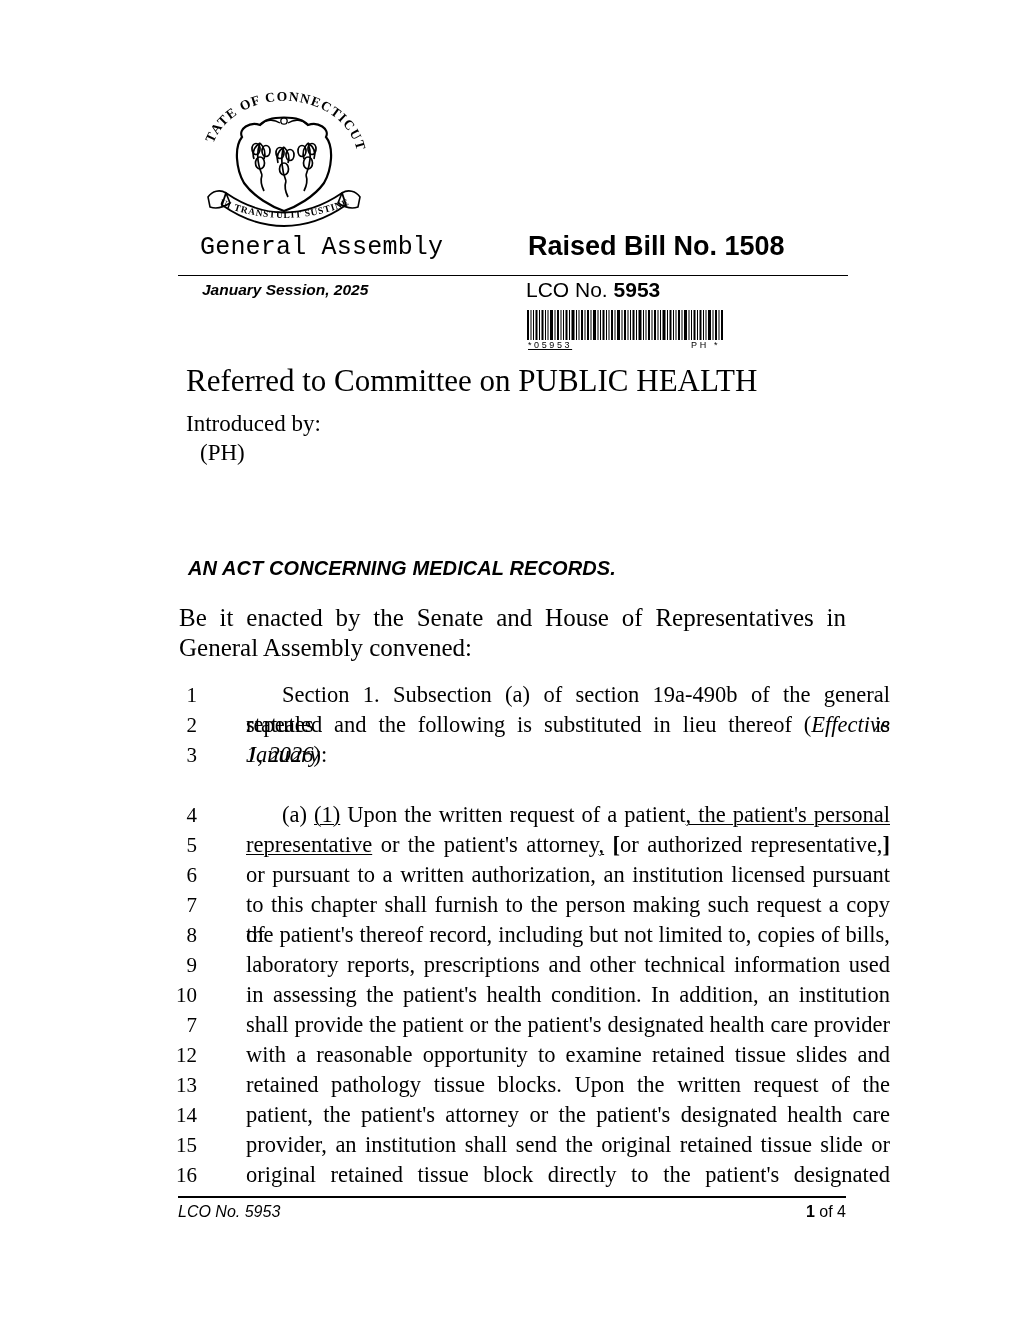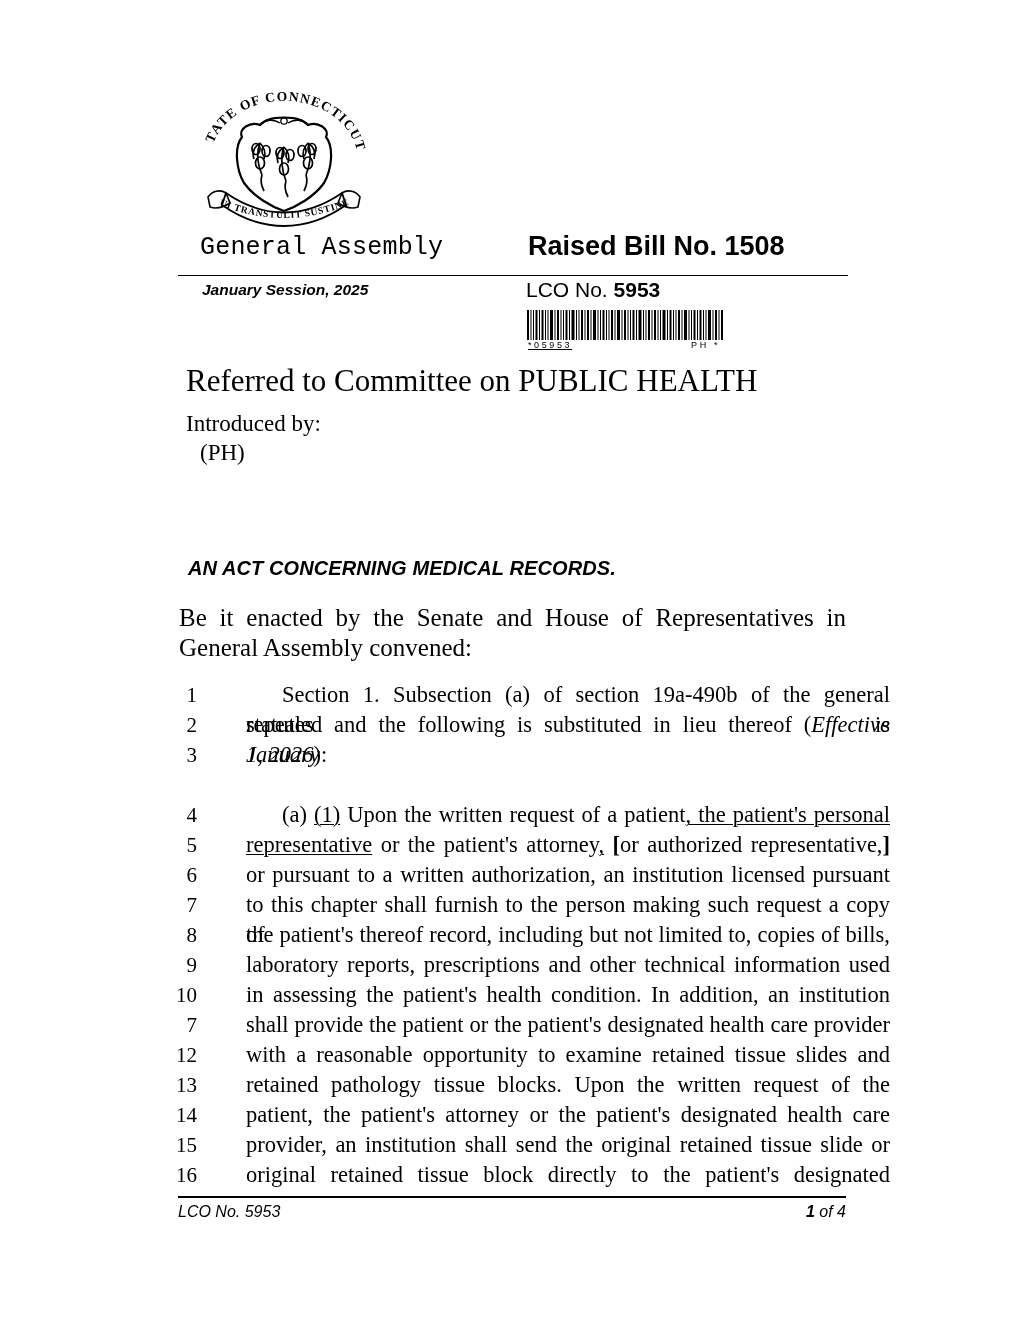--- a/index.html
+++ b/index.html
@@ -271,21 +271,20 @@
     font-size: 16px;
     font-style: italic;
     white-space: nowrap;
   }
   .footer-right {
     position: absolute;
     right: 0;
     top: 0;
     font-family: "Liberation Sans", sans-serif;
     font-size: 16px;
-    font-style: italic;
     white-space: nowrap;
   }
   .footer-right b {
     font-weight: bold;
   }
 </style>
 </head>
 <body>
 
 <div class="page">

